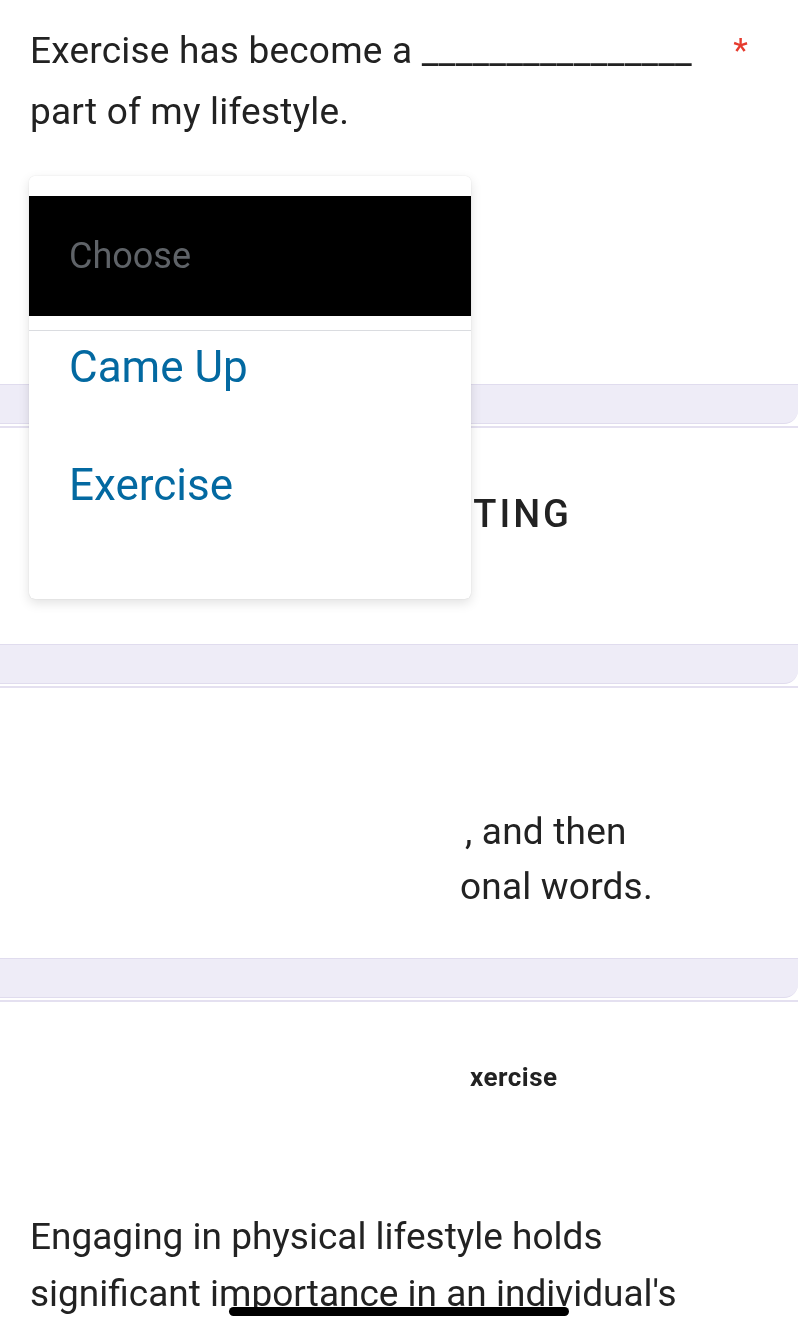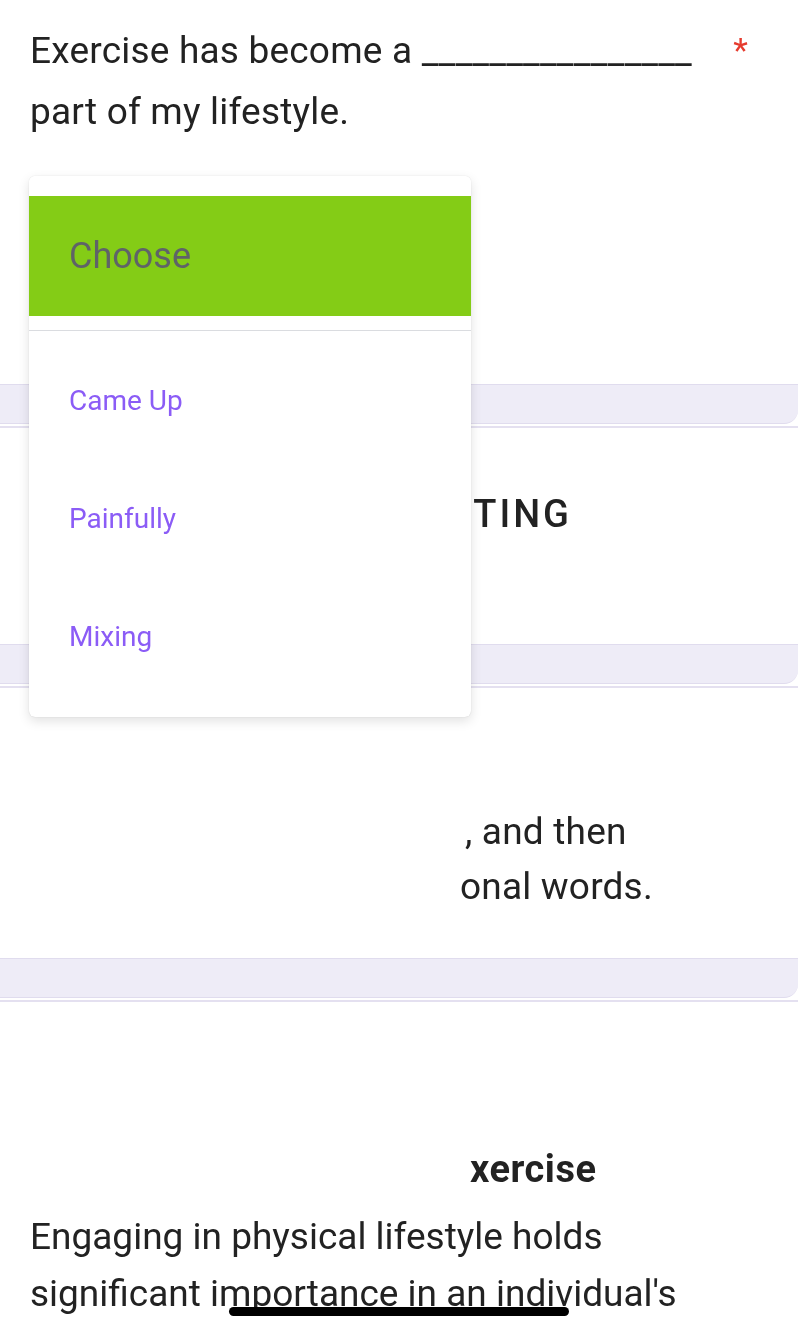--- a/index.html
+++ b/index.html
@@ -61,21 +61,21 @@
 
     .bg-text {
       position: absolute;
       font-size: 37px;
       color: #222;
       letter-spacing: 0.2px;
     }
     .bg-writing { top: 492px; left: 460px; font-size: 38px; letter-spacing: 3px; font-weight: 500; }
     .bg-line-a { top: 810px; left: 465px; }
     .bg-line-b { top: 865px; left: 460px; }
-    .bg-exercise-heading { top: 1147px; left: 470px; font-weight: 700; font-size: 38px; letter-spacing: 0.5px; }
+    .bg-exercise-heading { top: 1062px; left: 470px; font-weight: 700; font-size: 26px; letter-spacing: 0.5px; }
 
     .bg-paragraph {
       position: absolute;
       top: 1208px;
       left: 30px;
       right: 30px;
       font-size: 37px;
       line-height: 1.55;
       color: #222;
     }
@@ -89,21 +89,21 @@
       background: #fff;
       border-radius: 6px;
       box-shadow: 0 4px 12px rgba(0,0,0,0.12), 0 0 1px rgba(0,0,0,0.2);
       overflow: hidden;
     }
     .dropdown .pad-top {
       height: 20px;
       background: #ffffff;
     }
     .dropdown .placeholder-row {
-      background: #84cc16;
+      background: #000000;
       height: 120px;
       display: flex;
       align-items: center;
       padding: 0 40px;
       font-size: 36px;
       color: #5f6368;
     }
     .dropdown .separator-gap {
       height: 14px;
       background: #fff;
@@ -112,24 +112,23 @@
       border: none;
       border-top: 1.5px solid #dadce0;
       margin: 0;
     }
     .dropdown .options {
       padding: 10px 0 22px 0;
     }
     .dropdown .option {
       height: 118px;
       display: flex;
-      align-items: center;
       padding: 0 40px;
-      font-size: 28px;
-      color: #8b5cf6;
+      font-size: 44px;
+      color: #0369a1;
     }
 
     
     .home-indicator {
       position: absolute;
       bottom: 10px;
       left: 50%;
       transform: translateX(-50%);
       width: 340px;
       height: 9px;
@@ -168,21 +167,18 @@
   <div class="placeholder-row">
     <span>Choose</span>
   </div>
   <div class="separator-gap"></div>
   <hr>
   <div class="options">
     <div class="option">
       <span>Came Up</span>
     </div>
     <div class="option">
-      <span>Painfully</span>
-    </div>
-    <div class="option">
-      <span>Mixing</span>
+      <span>Exercise</span>
     </div>
   </div>
 </div>
 
 <div class="home-indicator"></div>
 
 </body></html>

